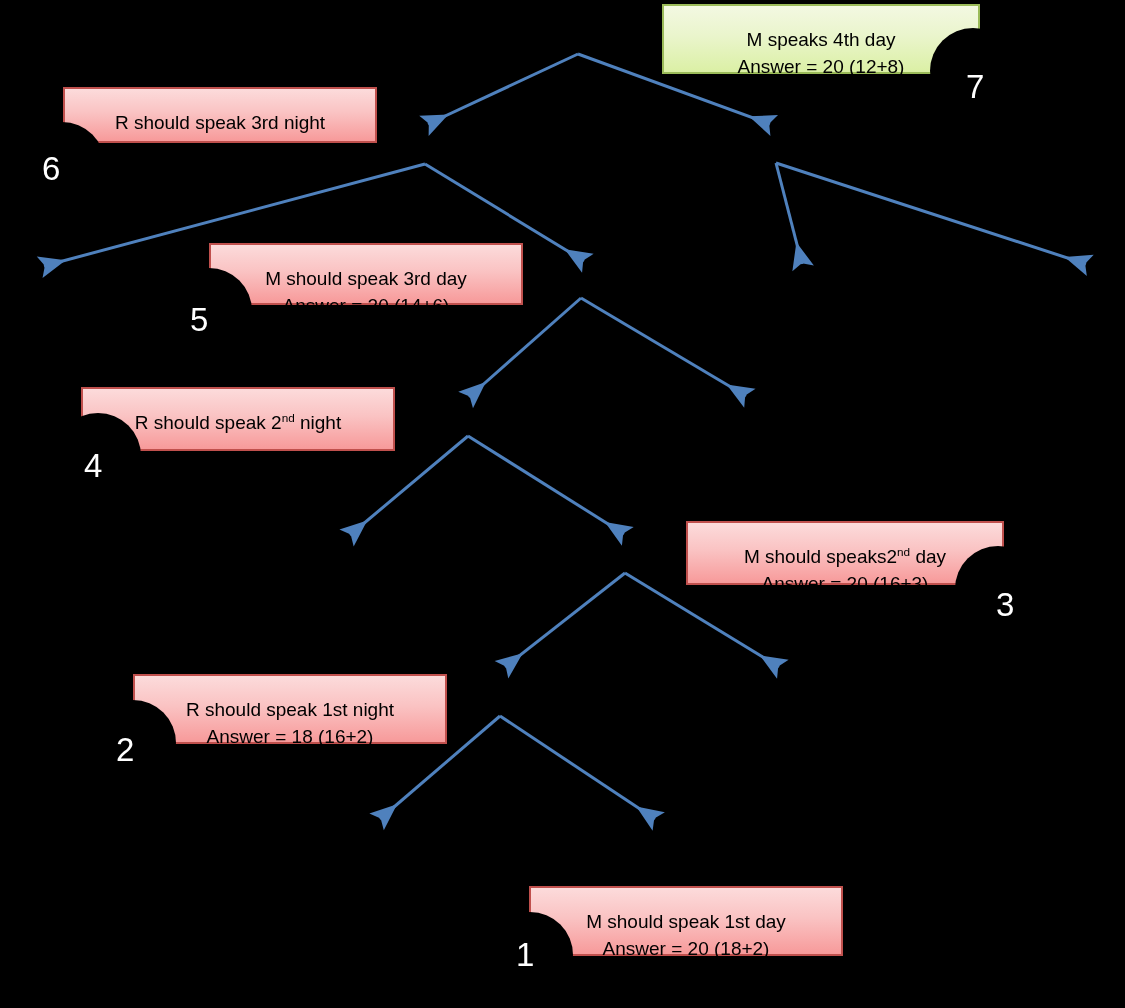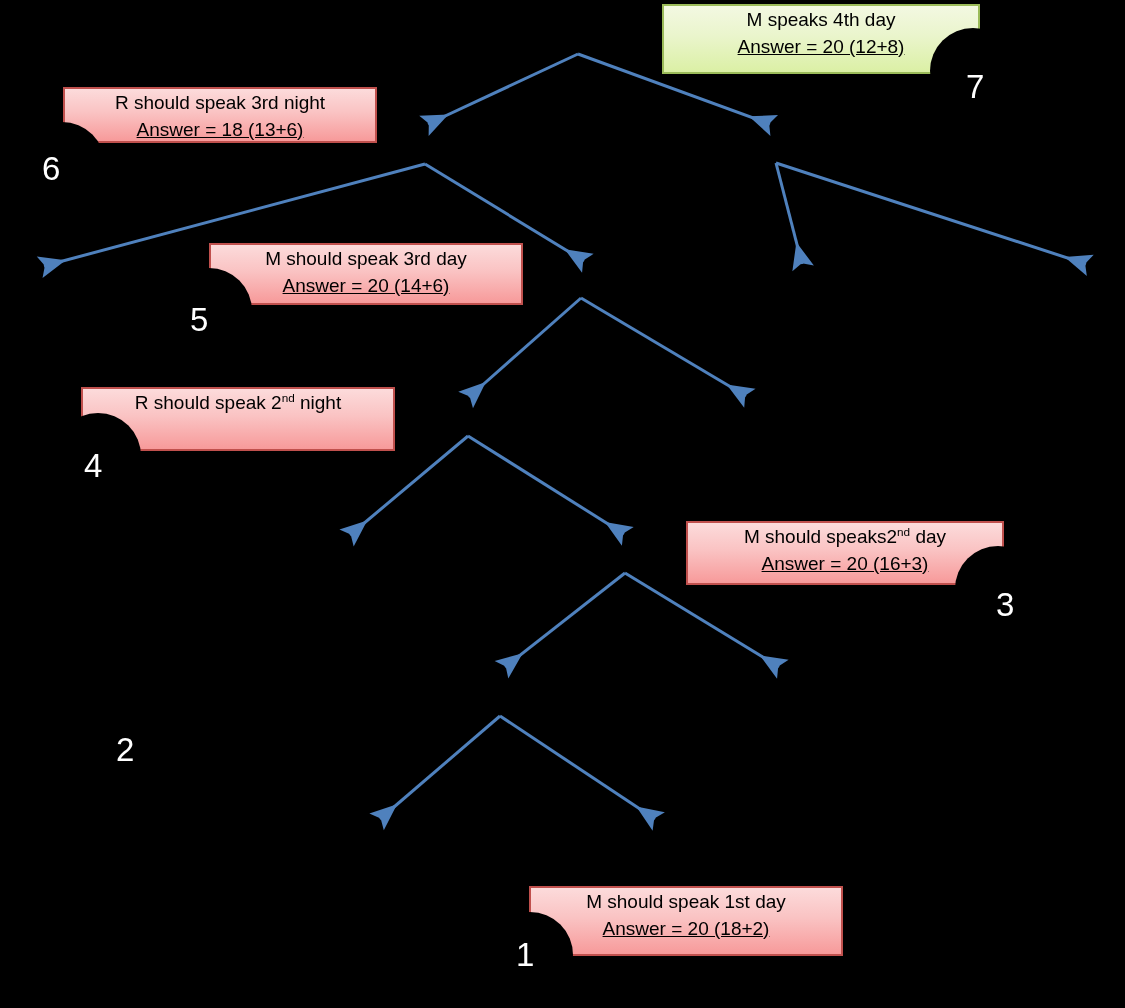--- a/index.html
+++ b/index.html
@@ -23,21 +23,21 @@
     height: 1008px;
     pointer-events: none;
   }
   .node {
     position: absolute;
     box-sizing: border-box;
     border: 2px solid #C0504D;
     background: linear-gradient(to bottom, #FCDBDB 0%, #FAC3C3 45%, #F79A9A 100%);
     color: #000000;
     text-align: center;
-    padding-top: 1px;
+    padding-top: 21px;
     line-height: 1.42;
     font-size: 19px;
     z-index: 3;
   }
   .node.green {
     border: 2px solid #9BBB59;
     background: linear-gradient(to bottom, #F3F8E2 0%, #EAF5CC 45%, #DBF0A5 100%);
   }
   .node .line2 { display: block; text-decoration: underline; }
   .node sup {
@@ -119,20 +119,24 @@
   <div class="badge-num" style="left:84px; top:449px;">4</div>
 
   <div class="badge" style="left:955px; top:546px;"></div>
   <div class="node" style="left:686px; top:521px; width:318px; height:64px;">
     <span><span>M should speaks2</span><sup>nd</sup><span> day</span></span>
     <span class="line2">Answer = 20 (16+3)</span>
   </div>
   <div class="badge-num" style="left:996px; top:588px;">3</div>
 
   <div class="badge" style="left:90px; top:700px;"></div>
+  <div class="node" style="left:133px; top:674px; width:314px; height:70px;">
+    <span><span>R should speak 1st night</span><sup></sup><span></span></span>
+    <span class="line2">Answer = 18 (16+2)</span>
+  </div>
   <div class="badge-num" style="left:116px; top:733px;">2</div>
 
   <div class="badge" style="left:487px; top:912px;"></div>
   <div class="node" style="left:529px; top:886px; width:314px; height:70px;">
     <span><span>M should speak 1st day</span><sup></sup><span></span></span>
     <span class="line2">Answer = 20 (18+2)</span>
   </div>
   <div class="badge-num" style="left:516px; top:938px;">1</div>
 
 </div>

